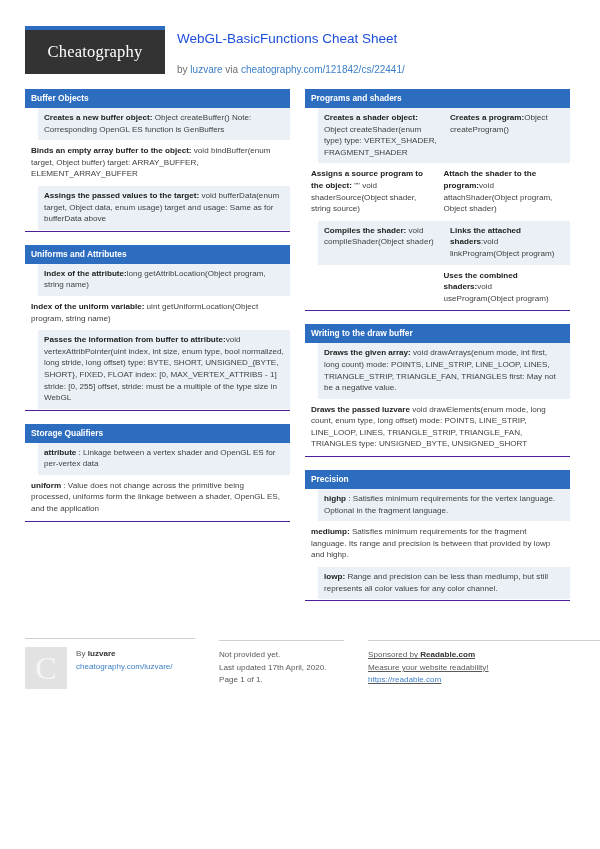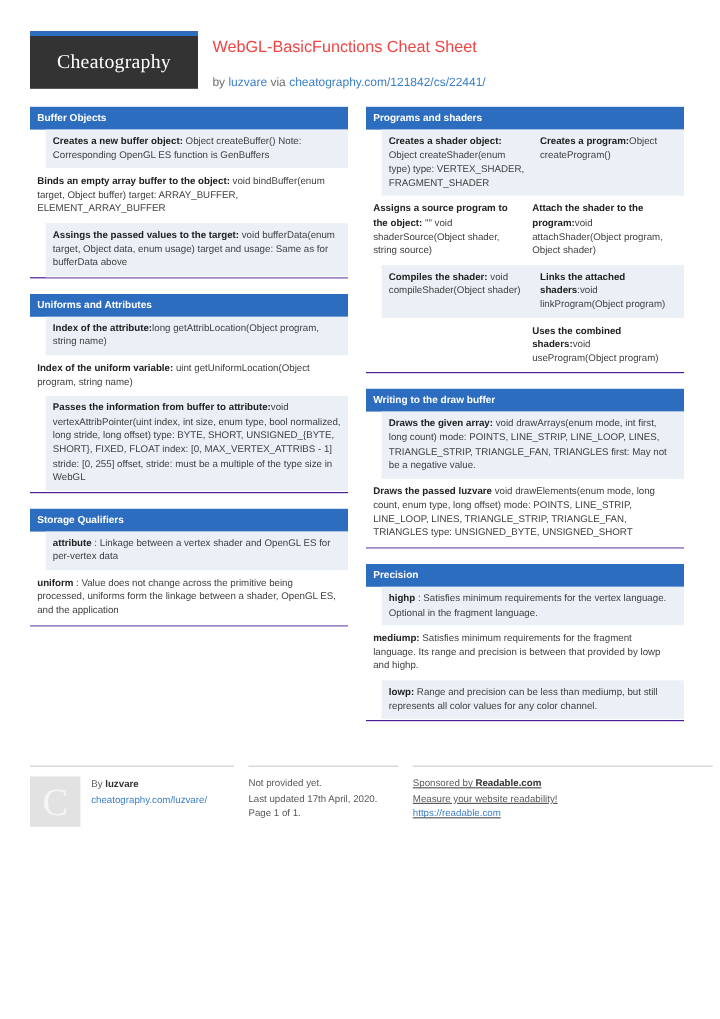--- a/index.html
+++ b/index.html
@@ -43,21 +43,21 @@
     color: #ffffff;
     font-family: "Liberation Serif", serif;
     font-size: 16.5px;
     letter-spacing: .2px;
   }
   .title-block {
     margin-left: 12px;
     padding-top: 5px;
   }
   .sheet-title {
-    color: #ef4444;
+    color: #1d4ed8;
     font-size: 13.5px;
     line-height: 16px;
     white-space: nowrap;
   }
   .byline {
     font-size: 10px;
     color: #6f6f6f;
     line-height: 14px;
     margin-top: 16px;
     white-space: nowrap;
@@ -108,21 +108,22 @@
     overflow-wrap: break-word;
   }
   .cell.half { flex: 0 0 50%; max-width: 50%; }
   .cell b { font-weight: bold; color: #222222; }
 
   
   .footer {
     display: flex;
     margin-top: 14px;
     padding-top: 10px;
-    gap: 12px;
+    gap: 24px;
+    align-items: center;
   }
   .foot-col {
     flex: 0 0 auto;
     border-top: 1px solid #cfcfcf;
     padding-top: 8px;
     font-size: 8.1px;
     line-height: 12.5px;
     color: #5a5a5a;
   }
   .foot-col.c1 { width: 170px; display: flex; gap: 9px; }

